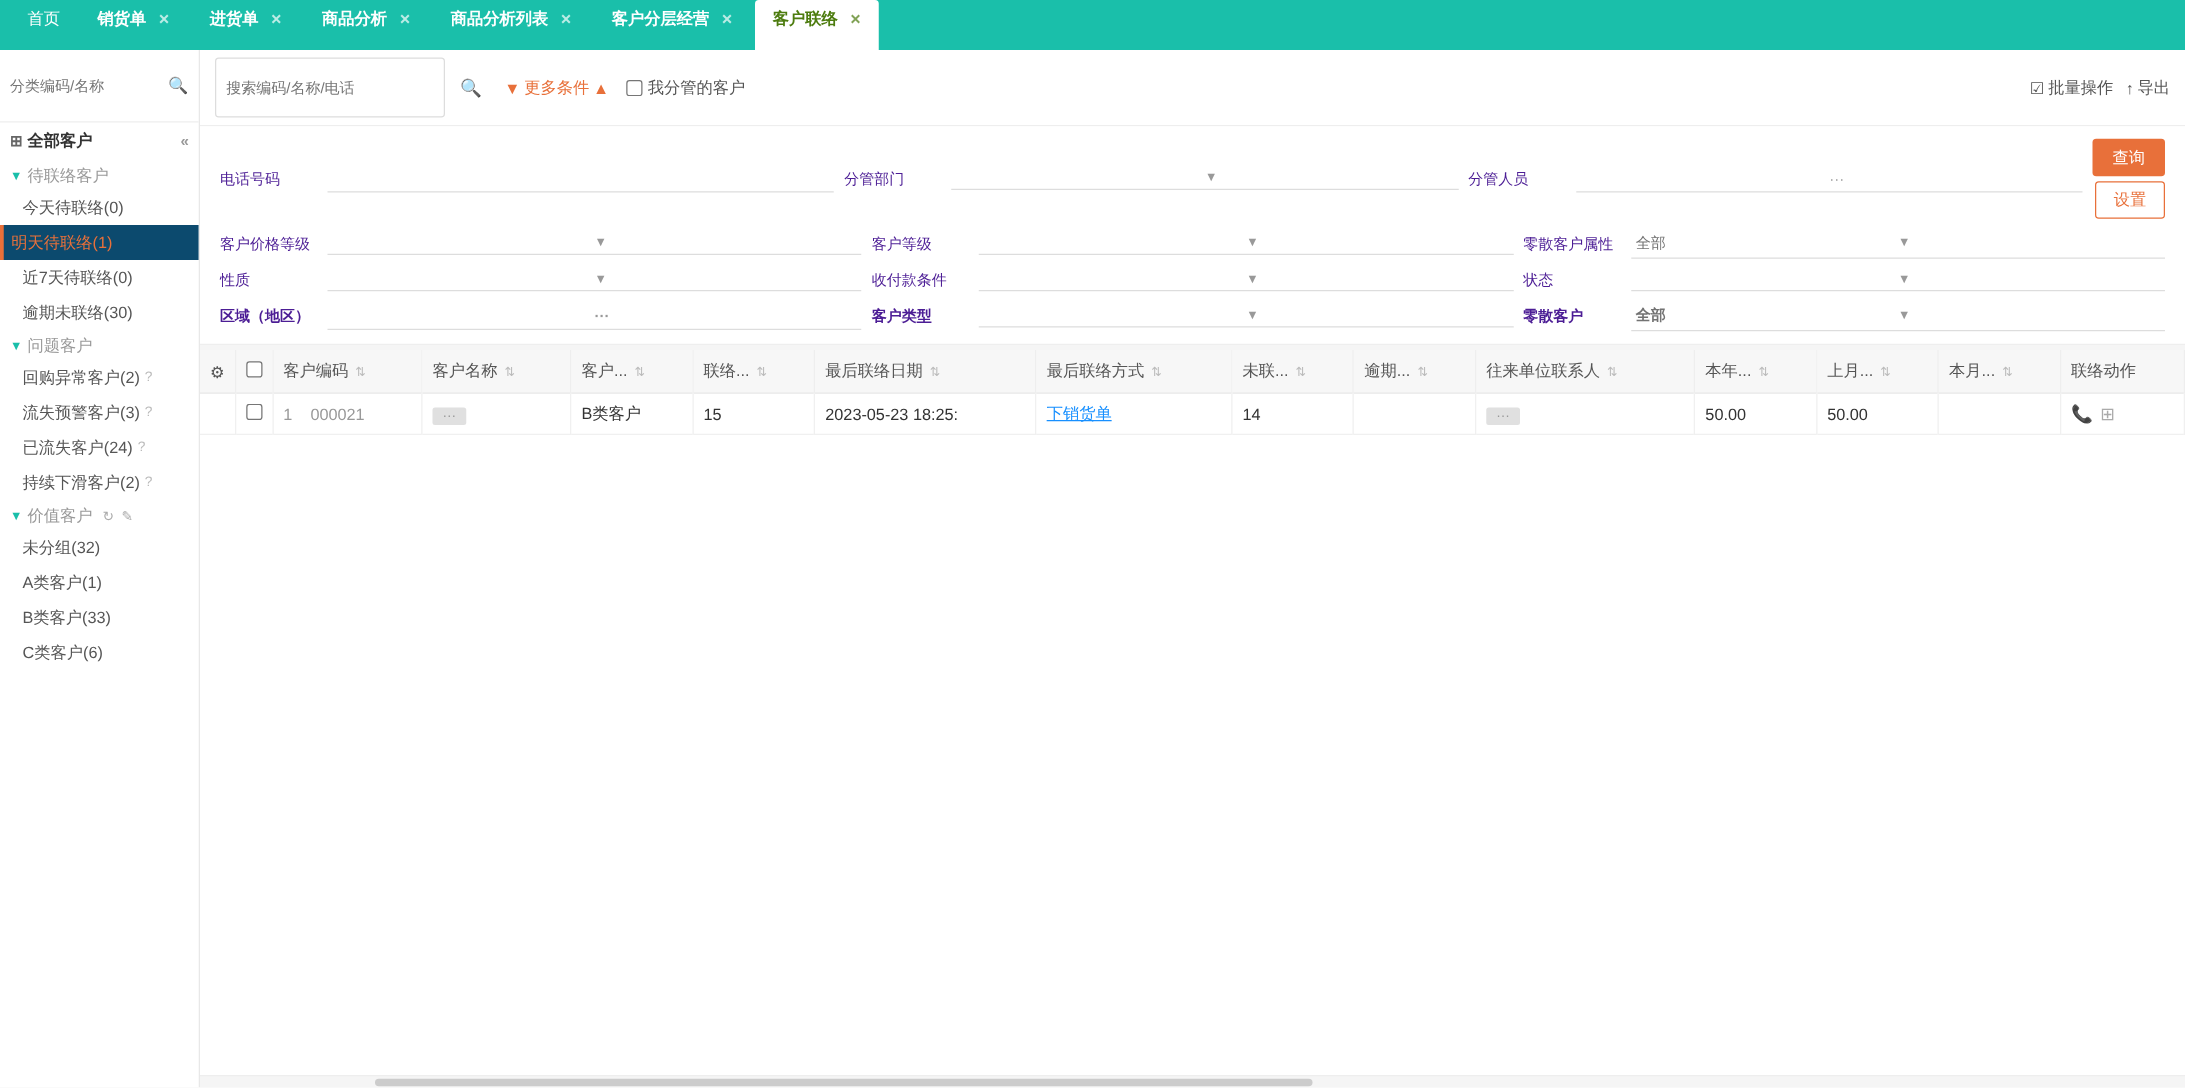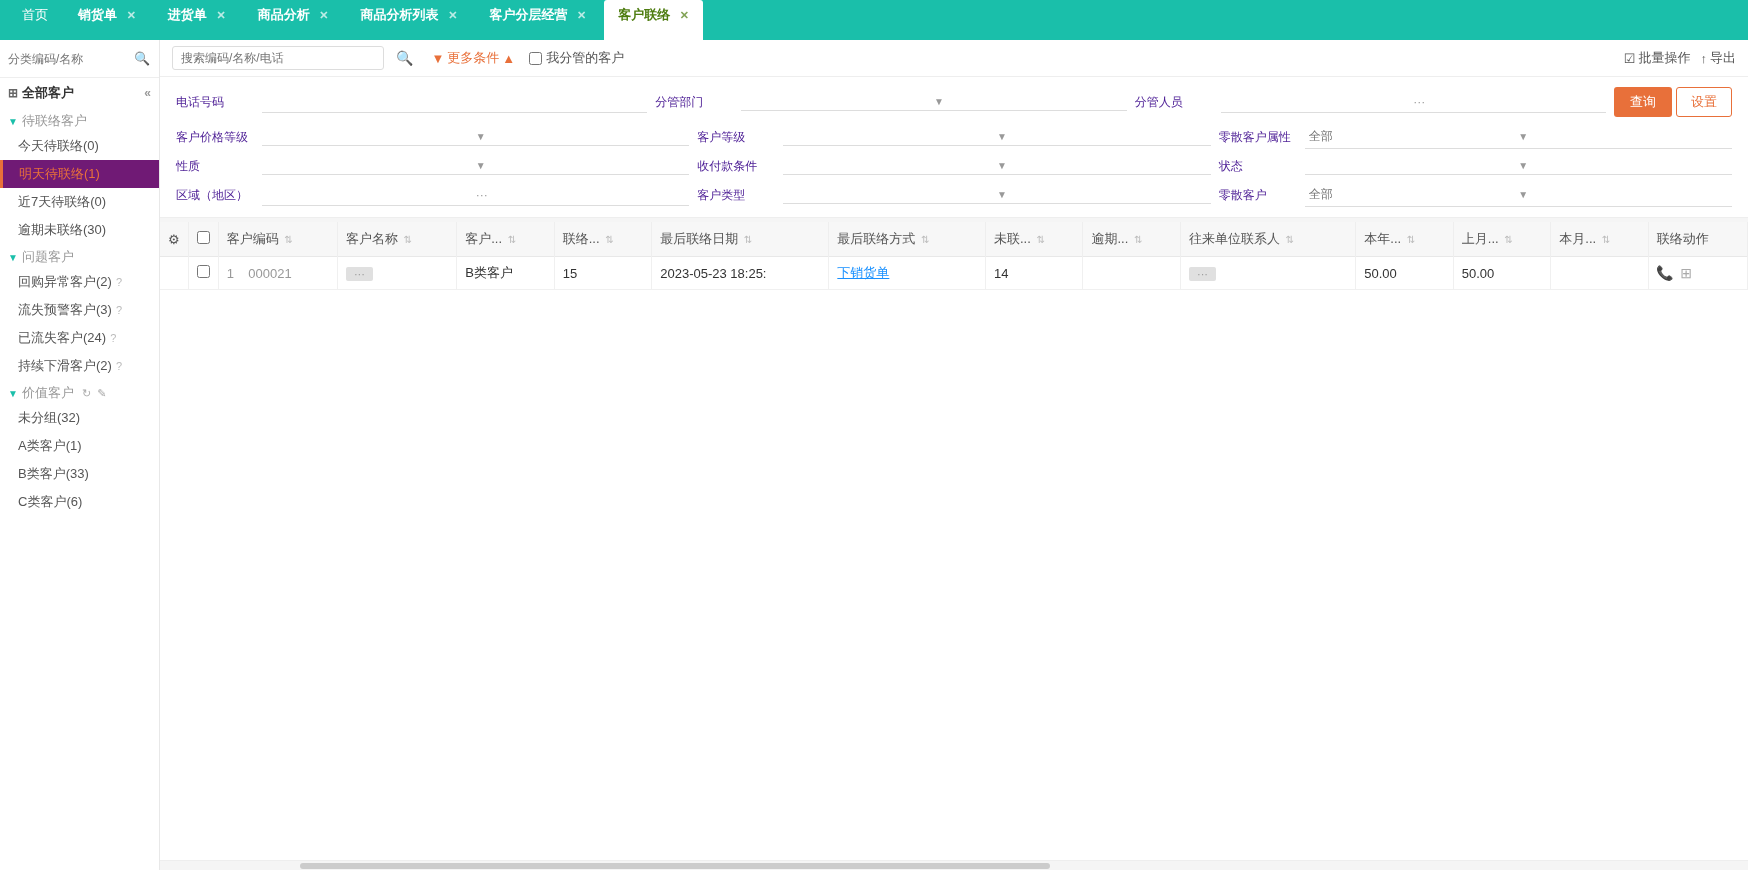--- a/index.html
+++ b/index.html
@@ -37,21 +37,21 @@
     .sidebar {
       width: 160px;
       background: #fff;
       border-right: 1px solid #e8e8e8;
       overflow-y: auto;
       flex-shrink: 0;
     }
     .sidebar-search {
       display: flex;
       align-items: center;
-      padding: 11px 8px;
+      padding: 21px 8px;
       border-bottom: 1px solid #eee;
       gap: 4px;
     }
     .sidebar-search input {
       border: none;
       outline: none;
       font-size: 12px;
       color: #999;
       flex: 1;
       width: 100%;
@@ -77,21 +77,21 @@
     }
     .sidebar-group-label .triangle { color: #1abfaa; font-size: 10px; }
     .sidebar-item {
       padding: 5px 8px 5px 18px;
       font-size: 12px;
       color: #555;
       cursor: pointer;
       display: flex;
       align-items: center;
     }
-    .sidebar-item.active { background: #701a75; color: #e8703a; border-left: 3px solid #e8703a; padding-left: 16px; }
+    .sidebar-item.active { background: #0c4a6e; color: #e8703a; border-left: 3px solid #e8703a; padding-left: 6px; }
     .sidebar-item .help-icon { margin-left: 4px; color: #bbb; font-size: 11px; }
 
     
     .content-area {
       flex: 1;
       display: flex;
       flex-direction: column;
       overflow: hidden;
       background: #f5f5f5;
     }
@@ -101,24 +101,24 @@
       background: #fff;
       padding: 6px 12px;
       display: flex;
       align-items: center;
       gap: 8px;
       border-bottom: 1px solid #eee;
     }
     .filter-search-input {
       border: 1px solid #ddd;
       border-radius: 3px;
-      padding: 4px 8px;
+      padding: 16px 8px;
       font-size: 12px;
       color: #999;
-      width: 212px;
+      width: 184px;
       outline: none;
     }
     .filter-search-btn {
       background: none;
       border: none;
       cursor: pointer;
       color: #1abfaa;
       font-size: 14px;
       padding: 2px 4px;
     }
@@ -164,21 +164,21 @@
       background: #fff;
       border-bottom: 1px solid #eee;
       padding: 10px 16px;
     }
     .adv-filter-row {
       display: flex;
       align-items: center;
       margin-bottom: 8px;
       gap: 8px;
     }
-    .adv-filter-row:last-child { margin-bottom: 0; }
+    .adv-filter-row:last-child { margin-bottom: 0; font-weight: bold; }
     .filter-field {
       display: flex;
       align-items: center;
       flex: 1;
       gap: 6px;
       min-width: 0;
     }
     .filter-field label {
       font-size: 12px;
       color: #4c1d95;
@@ -222,23 +222,23 @@
       color: #e8703a;
       border: 1px solid #e8703a;
       border-radius: 3px;
       padding: 5px 14px;
       font-size: 13px;
       cursor: pointer;
       white-space: nowrap;
     }
     .btn-group-right {
       display: flex;
-      flex-direction: row;
+      flex-direction: column;
       gap: 4px;
-      align-items: flex-start;
+      align-items: flex-end;
     }
 
     
     .table-container {
       flex: 1;
       overflow: auto;
       background: #fff;
       margin: 4px 0 0 0;
     }
     table {

